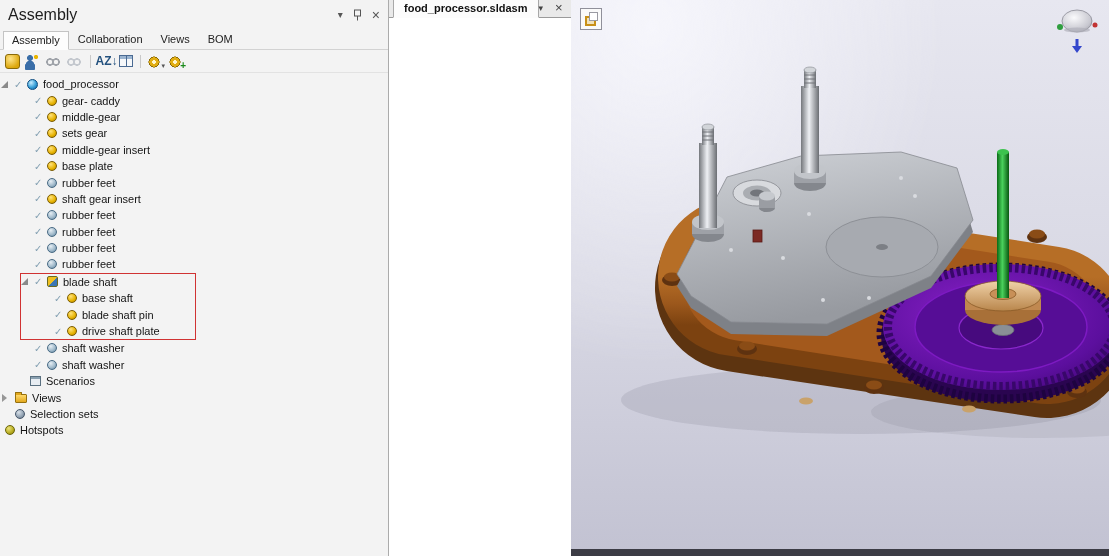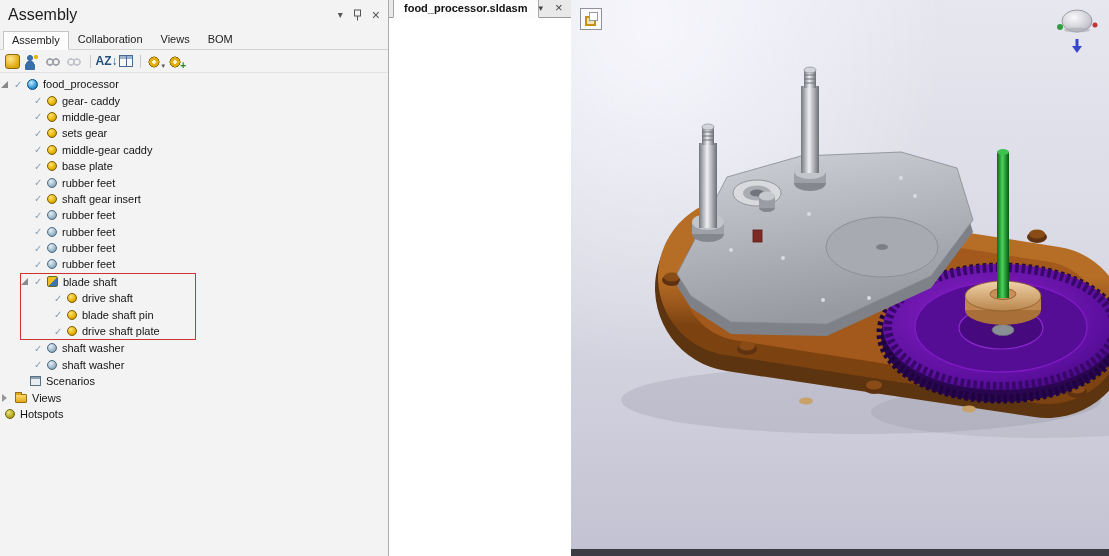--- a/index.html
+++ b/index.html
@@ -154,21 +154,21 @@
           <span class="tlbl">middle-gear</span>
         </div>
         <div class="trow" style="padding-left: 34px;">
           <span class="chk">✓</span>
           <span class="tico part"></span>
           <span class="tlbl">sets gear</span>
         </div>
         <div class="trow" style="padding-left: 34px;">
           <span class="chk">✓</span>
           <span class="tico part"></span>
-          <span class="tlbl">middle-gear caddy</span>
+          <span class="tlbl">middle-gear insert</span>
         </div>
         <div class="trow" style="padding-left: 34px;">
           <span class="chk">✓</span>
           <span class="tico part"></span>
           <span class="tlbl">base plate</span>
         </div>
         <div class="trow" style="padding-left: 34px;">
           <span class="chk">✓</span>
           <span class="tico fastener"></span>
           <span class="tlbl">rubber feet</span>
@@ -201,21 +201,21 @@
         <div class="redbox">
           <div class="trow" style="padding-left: 13px;">
             <span class="exp open"></span>
             <span class="chk">✓</span>
             <span class="tico subassembly"></span>
             <span class="tlbl">blade shaft</span>
           </div>
           <div class="trow" style="padding-left: 33px;">
             <span class="chk">✓</span>
             <span class="tico part"></span>
-            <span class="tlbl">drive shaft</span>
+            <span class="tlbl">base shaft</span>
           </div>
           <div class="trow" style="padding-left: 33px;">
             <span class="chk">✓</span>
             <span class="tico part"></span>
             <span class="tlbl">blade shaft pin</span>
           </div>
           <div class="trow" style="padding-left: 33px;">
             <span class="chk">✓</span>
             <span class="tico part"></span>
             <span class="tlbl">drive shaft plate</span>
@@ -232,20 +232,24 @@
           <span class="tlbl">shaft washer</span>
         </div>
         <div class="trow bold" style="padding-left: 29px;">
           <span class="tico scenarios"></span>
           <span class="tlbl">Scenarios</span>
         </div>
         <div class="trow bold" style="padding-left: 14px;">
           <span class="exp col"></span>
           <span class="tico folder"></span>
           <span class="tlbl">Views</span>
+        </div>
+        <div class="trow bold" style="padding-left: 14px;">
+          <span class="tico selection-sets"></span>
+          <span class="tlbl">Selection sets</span>
         </div>
         <div class="trow bold" style="padding-left: 4px;">
           <span class="tico hotspots"></span>
           <span class="tlbl">Hotspots</span>
         </div>
       </div>
   </aside>
 
   <main class="right">
     <div class="doc-tabbar">

